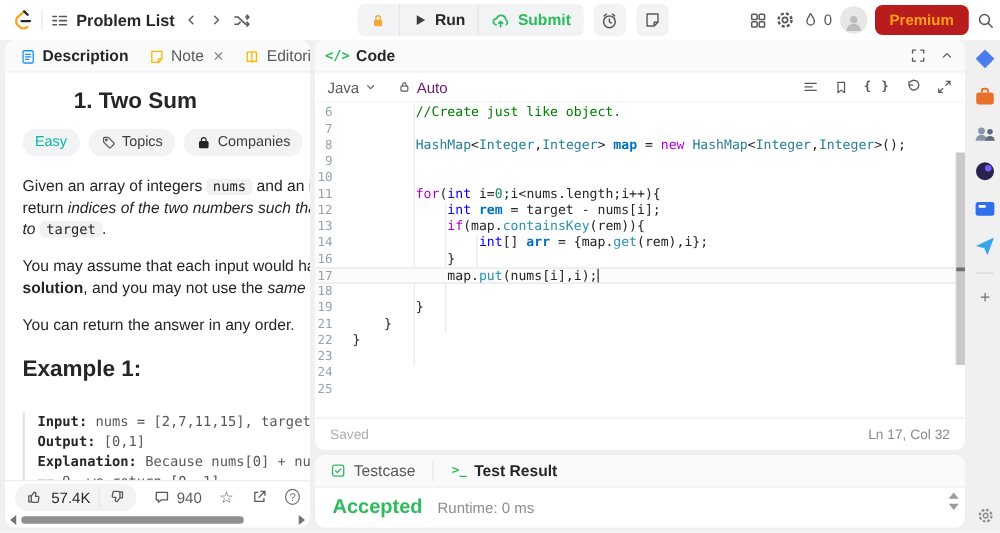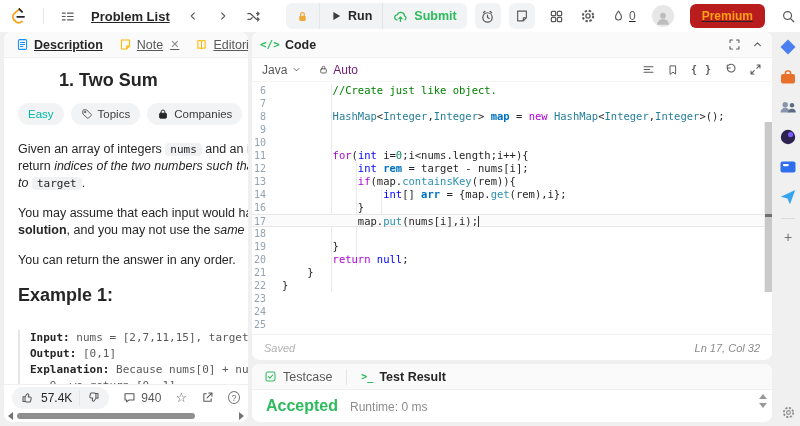--- a/index.html
+++ b/index.html
@@ -3,21 +3,21 @@
 <meta charset="utf-8">
 <style>
   * { box-sizing: border-box; margin: 0; padding: 0; }
   html,body { width:800px; height:426px; overflow:hidden; }
   body { background:#f0f0f0; font-family:"Liberation Sans", sans-serif; color:#262626; font-size:13px; }
   svg { display:block; }
   .ic { stroke:#595959; fill:none; stroke-width:1.3; stroke-linecap:round; stroke-linejoin:round; }
 
   
   .topnav { height:32px; background:#fff; display:flex; align-items:center; padding:0 10px; position:relative; }
-  .nav-left, .nav-right { display:flex; align-items:center; gap:16px;text-decoration:underline; }
+  .nav-left, .nav-right { display:flex; align-items:center; gap:6px; }
   .nav-right { margin-left:auto; }
   .nav-center { position:absolute; left:286px; top:3px; display:flex; align-items:center; gap:8px; }
   .vdiv { width:1px; height:16px; background:#e6e6e6; }
   .navlbl { font-weight:600; font-size:13px; color:#262626; }
   .runbar { display:flex; align-items:center; background:#f2f3f4; border-radius:6px; height:26px; overflow:hidden; }
   .runbar > .cell { display:flex; align-items:center; gap:6px; padding:0 10px; height:100%; cursor:pointer; }
   .runbar .sep { width:1px; height:26px; background:#e4e5e7; }
   .run-lbl { font-weight:600; font-size:12.5px; color:#262626; }
   .submit-lbl { font-weight:600; font-size:12.5px; color:#2cbb5d; }
   .sqbtn { width:26px; height:26px; background:#f2f3f4; border-radius:6px; display:flex; align-items:center; justify-content:center; cursor:pointer; }
@@ -26,21 +26,21 @@
   .premium { background:#b91c1c; color:#ffa116; font-weight:600; font-size:12px; padding:5px 12px; border-radius:6px; cursor:pointer; white-space:nowrap; }
 
   
   .workspace { display:flex; gap:4px; padding:0 0 4px 4px; height:394px; }
   .panel { background:#fff; border-radius:8px; overflow:hidden; display:flex; flex-direction:column; }
   .phead { height:26px; background:#fafafa; display:flex; align-items:center; padding:0 8px; flex:none; border-bottom:1px solid #f0f0f0; }
 
   
   .left { width:244px; flex:none; }
   .tabbar { gap:4px; }
-  .tab { display:flex; align-items:flex-start; gap:5px; padding:0 4px; font-size:12.5px; color:#595959; cursor:pointer; white-space:nowrap;text-decoration:underline; }
+  .tab { display:flex; align-items:flex-end; gap:5px; padding:0 4px; font-size:12.5px; color:#595959; cursor:pointer; white-space:nowrap; }
   .tab.active { color:#262626; font-weight:700; }
   .tab .x { color:#8c8c8c; font-size:11px; margin-left:2px; }
   .pcontent { flex:1; overflow:hidden; padding:12px 14px 0 14px; position:relative; }
   .pcontent .wide { width:300px; }
   .titlerow { display:flex; justify-content:space-between; align-items:center;margin-left:41px; }
   .ptitle { font-size:18px; font-weight:600; white-space:nowrap; }
   .tagrow { display:flex; gap:7px; margin-top:12px; }
   .pill { display:flex; align-items:center; gap:5px; background:#f2f3f4; border-radius:999px; height:22px; padding:0 10px; font-size:11.5px; color:#3c3c3c; cursor:pointer; white-space:nowrap; }
   .pill.easy { color:#00b8a3; }
   .desc { margin-top:16px; font-size:12.5px; color:#262626; }
@@ -80,21 +80,21 @@
   .cl .ln { width:30px; flex:none; text-align:right; padding-right:16px; color:#94a3b1; font-size:10px; }
   .cl .ct { white-space:pre; }
   .cl.cur { background:#fbfbfb; border-top:1px solid #e8e8e8; border-bottom:1px solid #e8e8e8; }
   .tk-p { color:#262626; } .tk-c { color:#008000; } .tk-k { color:#af00db; }
   .tk-kb { color:#0000ff; } .tk-t { color:#267f99; } .tk-m { color:#2b91af; }
   .tk-v { color:#0070c1; font-weight:700; } .tk-num { color:#098658; }
   .caret { display:inline-block; width:1px; height:11px; background:#333; vertical-align:-2px; }
   .iguide { position:absolute; width:1px; background:#e9e9e9; }
   .vscroll { position:absolute; right:0; top:40px; width:8px; height:170px; background:#c9c9c9; border-left:1px solid #ededed; }
   .vscroll .mark { position:absolute; top:92px; left:0; width:8px; height:3px; background:#6f6f6f; }
-  .statusbar { flex:none; height:26px; border-top:1px solid #f0f0f0; display:flex; align-items:center; padding:0 12px; font-size:11px; color:#b0b0b0;font-style:italic; }
+  .statusbar { flex:none; height:26px; border-top:1px solid #f0f0f0; display:flex; align-items:center; padding:0 12px; font-size:11px; color:#b0b0b0; }
   .lncol { margin-left:auto; color:#8c8c8c; }
 
   
   .resultpanel { height:58px; flex:none; position:relative; }
   .rtabs { gap:10px; }
   .rtab { display:flex; align-items:center; gap:6px; font-size:12.5px; color:#595959; cursor:pointer; padding:0 4px; white-space:nowrap; }
   .rtab.active { color:#262626; font-weight:700; }
   .termglyph { color:#2cbb5d; font-weight:700; font-family:"DejaVu Sans Mono", monospace; font-size:10px; }
   .rbody { display:flex; align-items:baseline; gap:12px; padding:7px 14px 0 14px; }
   .accepted { color:#2cbb5d; font-size:16px; font-weight:700; }
@@ -429,24 +429,20 @@
             </div>
             <div class="cl">
               <span class="ln">18</span>
               <span class="ct"></span>
             </div>
             <div class="cl">
               <span class="ln">19</span>
               <span class="ct"><span class="tk-p">        }</span></span>
             </div>
             <div class="cl">
-              <span class="ln">20</span>
-              <span class="ct"><span class="tk-p">        </span><span class="tk-k">return</span><span class="tk-p"> </span><span class="tk-kb">null</span><span class="tk-p">;</span></span>
-            </div>
-            <div class="cl">
               <span class="ln">21</span>
               <span class="ct"><span class="tk-p">    }</span></span>
             </div>
             <div class="cl">
               <span class="ln">22</span>
               <span class="ct"><span class="tk-p">}</span></span>
             </div>
             <div class="cl">
               <span class="ln">23</span>
               <span class="ct"></span>

